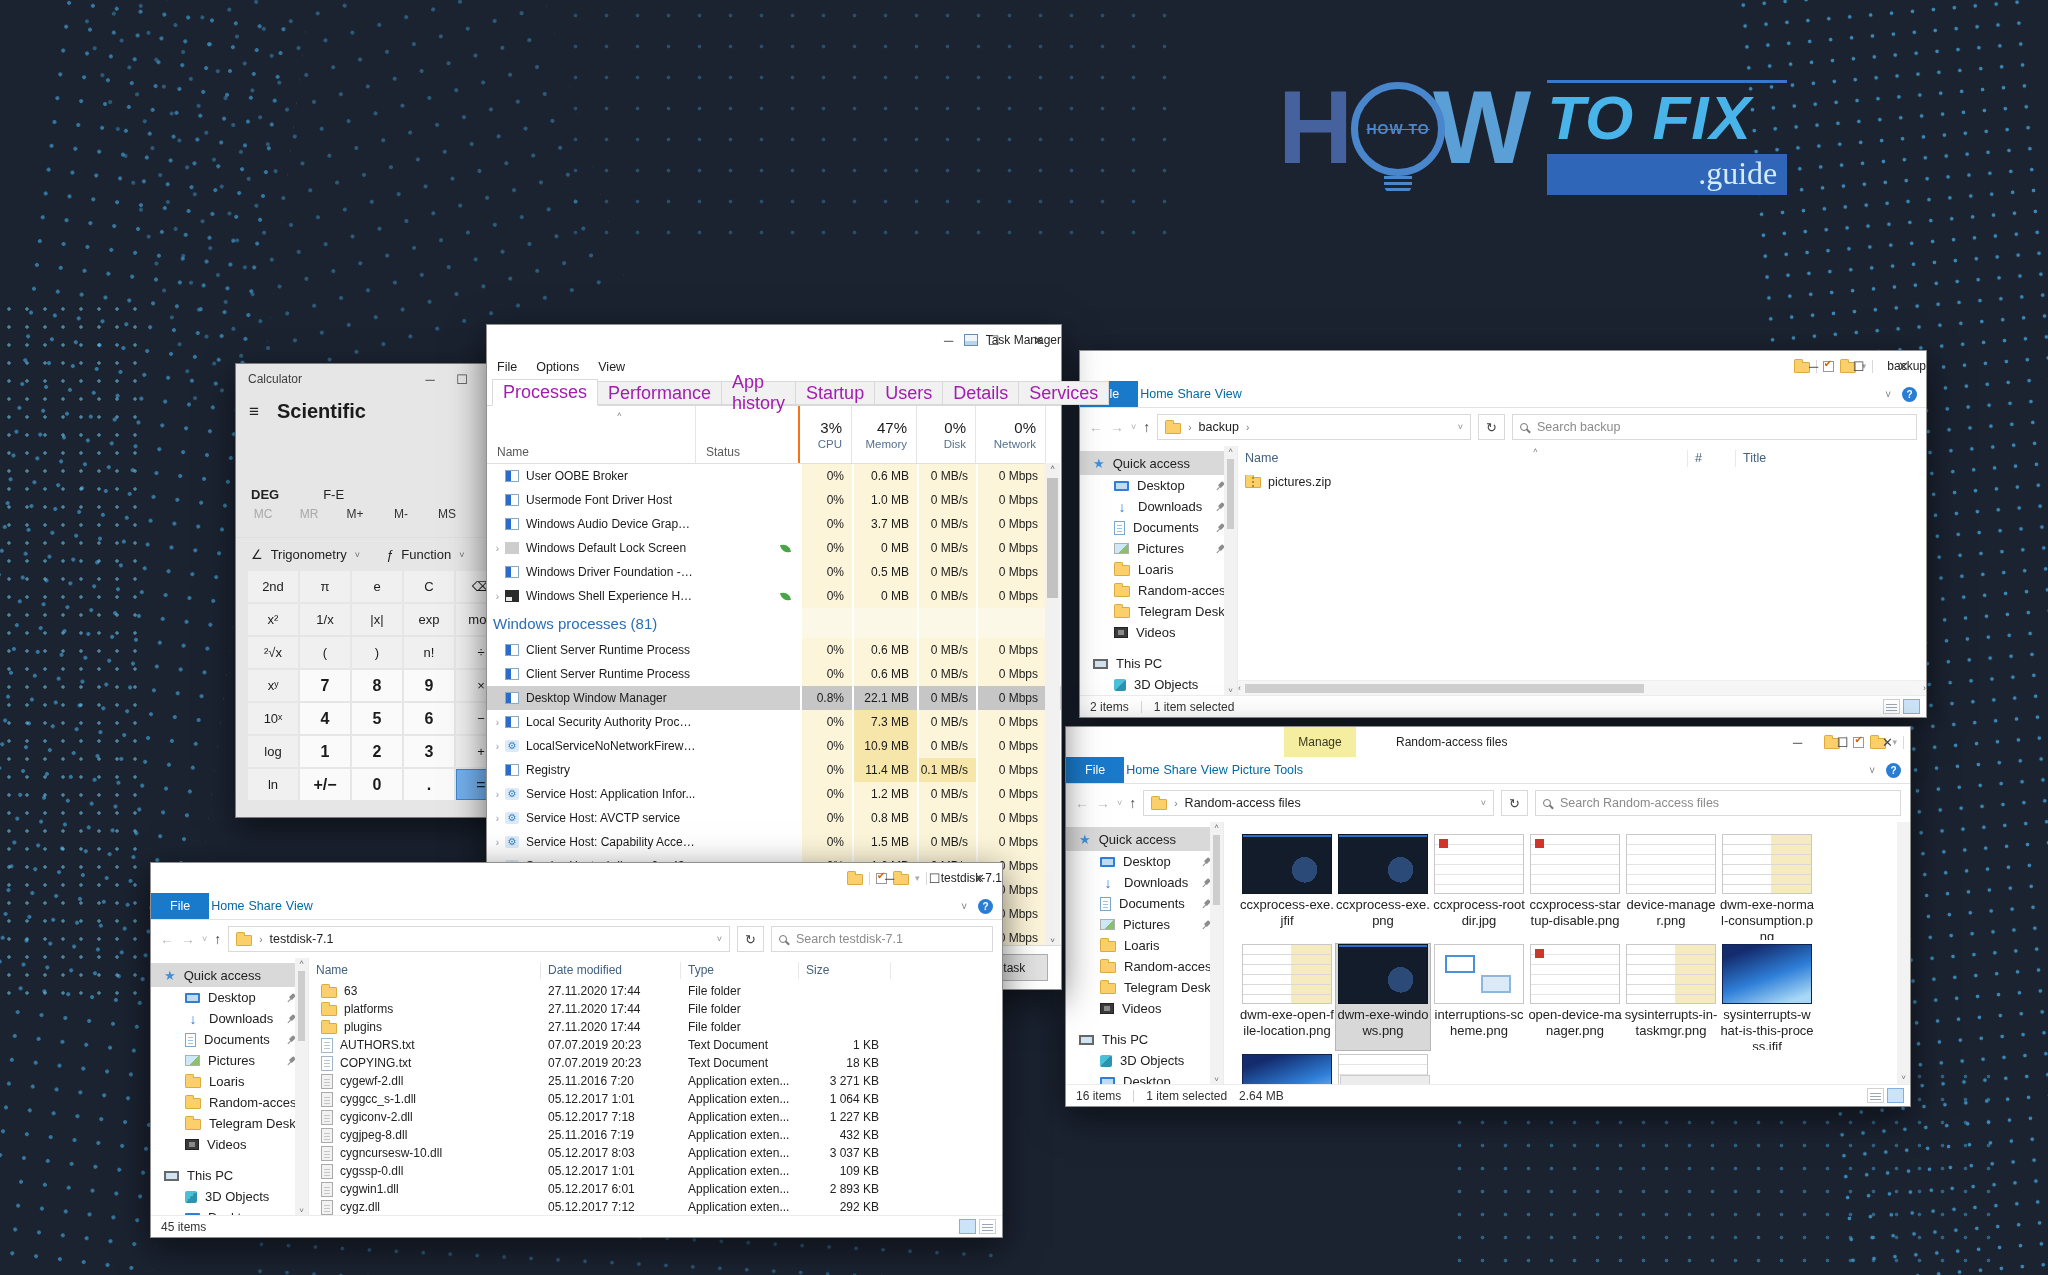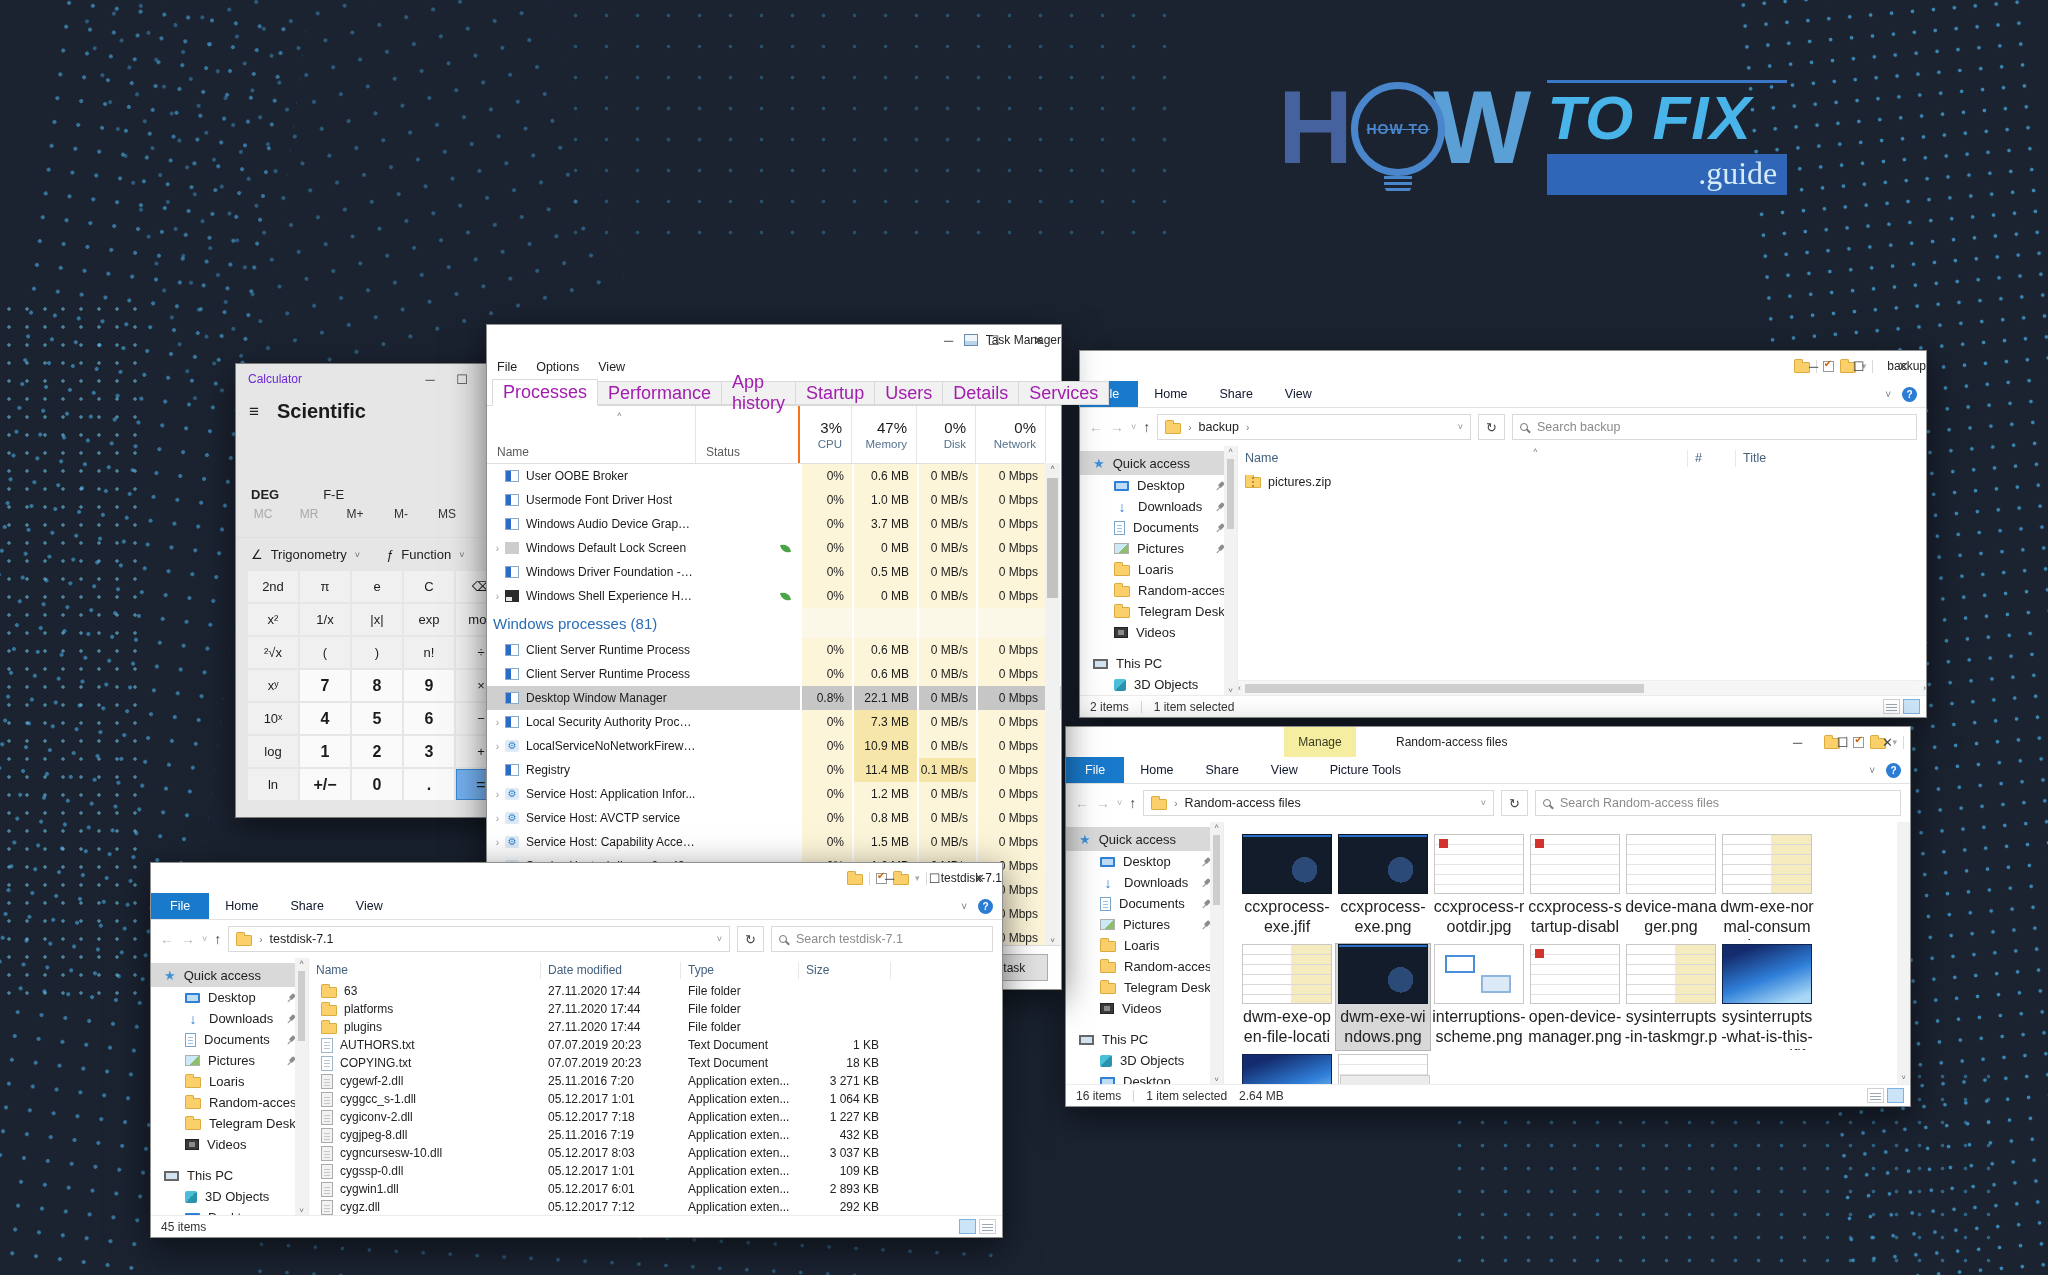--- a/index.html
+++ b/index.html
@@ -28,21 +28,21 @@
   
   .win{position:absolute;background:#fff;border:1px solid #8f8f8f;box-shadow:0 10px 34px rgba(0,0,0,.55);box-sizing:border-box;}
   .win *,.calc *{box-sizing:border-box;}
   .tbar{height:30px;display:flex;align-items:center;position:relative;background:#fff;justify-content:flex-end;}
   .qat{display:flex;align-items:center;gap:6px;padding:0 6px 0 9px;}
   .qsep{width:1px;height:13px;background:#d9d9d9;}
   .ttl{font-size:12px;color:#222;margin-left:8px;white-space:nowrap;}
   .wbtns{position:absolute;right:0;top:0;height:30px;display:flex;}
   .wbtn{width:45px;height:30px;display:flex;align-items:center;justify-content:center;font-size:13px;color:#444;}
   .ribrow{height:27px;display:flex;align-items:stretch;border-bottom:1px solid #e2e2e2;position:relative;background:#fff;}
-  .rtab{padding:0 16px;display:flex;align-items:center;font-size:12.5px;color:#0f172a;}
+  .rtab{padding:0 2px;display:flex;align-items:center;font-size:12.5px;color:#0369a1;}
   .rtab.file{background:#1979ca;color:#fff;padding:0 19px;}
   .ribright{position:absolute;right:9px;top:0;height:27px;display:flex;align-items:center;gap:11px;color:#777;font-size:10px;}
   .help{width:15px;height:15px;border-radius:50%;background:#2b7cd3;color:#fff;font-size:10px;display:flex;align-items:center;justify-content:center;font-weight:bold;}
   .addrrow{height:38px;display:flex;align-items:center;padding:0 9px;gap:7px;background:#fff;}
   .nava{font-size:14px;color:#b9b9b9;}
   .nava.up{color:#444;}
   .navdd{font-size:9px;color:#aaa;}
   .abox{flex:1;height:26px;border:1px solid #d9d9d9;display:flex;align-items:center;padding:0 7px;gap:7px;font-size:12.5px;color:#222;background:#fff;}
   .chev{color:#777;font-size:10px;}
   .addd{margin-left:auto;color:#888;font-size:9px;}
@@ -96,21 +96,21 @@
   .ssep{width:1px;height:12px;background:#d6d6d6;}
   .vicons{position:absolute;right:6px;top:3px;display:flex;gap:3px;}
   .vic{width:17px;height:15px;border:1px solid #d0d0d0;background:repeating-linear-gradient(#fff 0 2px,#9aa7b2 2px 3px) content-box;padding:2px;}
   .vic.on{border-color:#7fb2e0;background:#cce4f7;}
   .hscroll{height:15px;border-top:1px solid #eee;display:flex;align-items:center;background:#f6f6f6;color:#707070;font-size:9px;flex-shrink:0;margin-top:auto;}
   .hthumb{height:9px;background:#cfcfcf;width:58%;margin:0 4px;}
   .vscroll{position:absolute;right:0;top:0;bottom:0;width:13px;background:#f2f2f2;display:flex;flex-direction:column;align-items:center;font-size:8px;color:#707070;}
   
   .calc{position:absolute;left:235px;top:363px;width:300px;height:453px;background:#e6e6e6;border:1px solid #7c7c7c;box-shadow:0 10px 30px rgba(0,0,0,.5);z-index:2;}
   .ctbar{height:30px;position:relative;display:flex;align-items:center;}
-  .ctitle{font-size:12px;color:#6d28d9;margin-left:12px;}
+  .ctitle{font-size:12px;color:#404040;margin-left:12px;}
   .cbtn{position:absolute;top:0;width:32px;height:30px;display:flex;align-items:center;justify-content:center;color:#444;font-size:13px;}
   .chead{display:flex;align-items:center;gap:18px;padding:6px 0 0 13px;}
   .burger{font-size:17px;color:#222;letter-spacing:0;}
   .cmode{font-size:20px;font-weight:bold;color:#1b1b1b;}
   .cdisp{height:58px;}
   .crow1{display:flex;gap:44px;padding-left:15px;font-size:13px;color:#222;height:26px;align-items:center;}
   .crow1 .b{font-weight:bold;}
   .cmem{display:flex;padding-left:4px;height:30px;}
   .cmem span{width:46px;text-align:center;font-size:12px;color:#333;}
   .cmem span.dis{color:#a9a9a9;}
@@ -167,21 +167,21 @@
   .exr{left:1065px;top:726px;width:846px;height:381px;z-index:2;}
   .ext{left:150px;top:862px;width:853px;height:376px;z-index:4;}
   .managetab{position:absolute;left:218px;top:0;width:72px;height:30px;background:#f5eda0;display:flex;align-items:center;justify-content:center;font-size:12px;color:#3a3a1e;}
   .rtitle{position:absolute;left:330px;top:0;height:30px;display:flex;align-items:center;font-size:12px;color:#222;}
   
   .thumbwrap{flex:1;position:relative;overflow:hidden;background:#fff;}
   .tgrid{display:flex;flex-wrap:wrap;padding:12px 6px 0 16px;}
   .tcell{width:94px;margin:0 2px 4px 0;display:flex;flex-direction:column;align-items:center;}
   .tcell.sel{background:#d8d8d8;outline:1px solid #b5b5b5;}
   .timg{width:90px;height:60px;border:1px solid #c8c8c8;flex-shrink:0;}
-  .tname{font-size:16px;line-height:1.22;color:#222;text-align:center;word-break:break-all;margin-top:3px;max-height:43px;overflow:hidden;}
+  .tname{font-size:13px;line-height:1.22;color:#222;text-align:center;word-break:break-all;margin-top:3px;max-height:43px;overflow:hidden;}
   .t-dark{background:#121c2b;background-image:linear-gradient(#2b70c8 0 2px,transparent 2px),radial-gradient(circle at 70% 60%,#2c4a77 0 18%,transparent 18%);border-color:#0e1725;}
   .t-win{background:#fdfdfd;background-image:repeating-linear-gradient(#fff 0 9px,#e4e4e4 9px 10px);}
   .t-winred{background:#fdfdfd;background-image:repeating-linear-gradient(#fff 0 9px,#e4e4e4 9px 10px);position:relative;}
   .t-winred::after{content:"";position:absolute;left:4px;top:4px;width:9px;height:9px;background:#d0342c;}
   .t-tm{background:linear-gradient(90deg,#fff 0 55%,#f6ebbe 55%);background-image:repeating-linear-gradient(#ffffff00 0 9px,#d9d9d9 9px 10px),linear-gradient(90deg,#fff 0 55%,#f6ebbe 55%);}
   .t-diag{background:#fff;position:relative;}
   .t-diag::before{content:"";position:absolute;left:10px;top:10px;width:26px;height:14px;border:2px solid #4a90d9;}
   .t-diag::after{content:"";position:absolute;right:12px;bottom:10px;width:26px;height:14px;border:2px solid #8fb6dd;background:#dceaf8;}
   .t-blue{background:linear-gradient(160deg,#142c6e 15%,#2f7fd9 55%,#a8d8f6 90%);border-color:#10244f;}
   .sliver{position:absolute;left:116px;bottom:0;width:90px;height:9px;background:#ececec;border:1px solid #ccc;border-bottom:0;}

